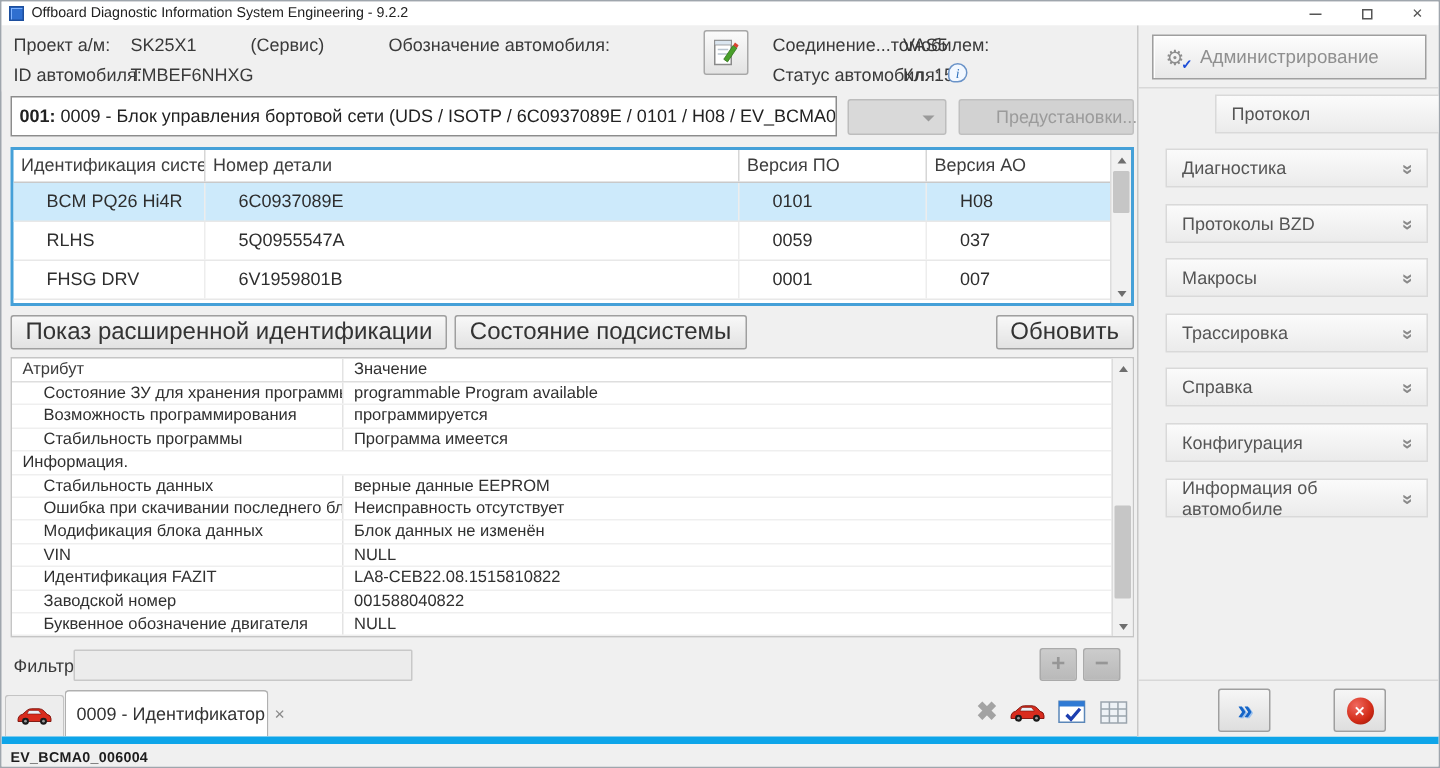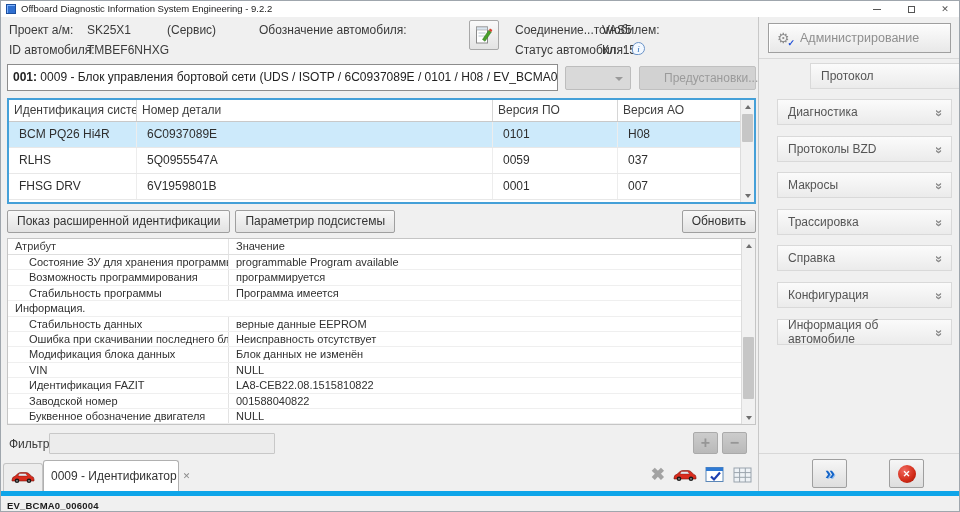--- a/index.html
+++ b/index.html
@@ -28,34 +28,34 @@
   .dd-disabled { position:absolute; left:564px; top:65px; width:66px; height:24px; background:#d9d9d9; border:1px solid #bdbdbd; border-radius:2px; cursor:pointer; }
   .dd-chev { position:absolute; right:7px; top:10px; width:0; height:0; border-left:4px solid transparent; border-right:4px solid transparent; border-top:4px solid #9a9a9a; }
   .presets-btn { position:absolute; left:638px; top:65px; width:117px; height:24px; background:#d2d2d2; border:1px solid #c0c0c0; border-radius:2px; color:#9b9b9b; font-size:12px; text-align:right; line-height:22px; cursor:pointer;padding-left:24px; }
 
   
   .ident-table { position:absolute; left:6px; top:97px; width:749px; height:106px; background:#fff; border:2px solid #45a0d8; }
   .it-head { display:flex; height:22px; border-bottom:1px solid #c9c9c9; }
   .it-hc { font-size:12px; color:#3d3d3d; line-height:21px; padding-left:5px; border-right:1px solid #d6d6d6; overflow:hidden; white-space:nowrap; cursor:pointer; }
   .it-row { display:flex; height:26px; border-bottom:1px solid #e8e8e8; cursor:pointer; }
   .it-row.selected { background:#cdeafb; }
-  .it-c { font-size:12px; color:#2e2e2e; line-height:25px; padding-left:10px; border-right:1px solid #ededed; overflow:hidden; white-space:nowrap; }
+  .it-c { font-size:12px; color:#2e2e2e; line-height:25px; padding-left:22px; border-right:1px solid #ededed; overflow:hidden; white-space:nowrap; }
   .c1 { width:128px; } .c2 { width:356px; } .c3 { width:125px; } .c4 { flex:1; border-right:none; }
   .it-body-clip { position:absolute; left:0; top:0; right:14px; bottom:0; overflow:hidden; }
 
   
   .vsb { position:absolute; top:0; right:0; bottom:0; width:14px; background:#f1f1f1; border-left:1px solid #dcdcdc; }
   .sbu, .sbd { position:absolute; left:0; width:13px; height:13px; display:flex; align-items:center; justify-content:center; cursor:pointer; }
   .sbu { top:0; } .sbd { bottom:0; }
   .tri-up { width:0; height:0; border-left:3px solid transparent; border-right:3px solid transparent; border-bottom:4px solid #6e6e6e; }
   .tri-down { width:0; height:0; border-left:3px solid transparent; border-right:3px solid transparent; border-top:4px solid #6e6e6e; }
   .thumb { position:absolute; left:1px; width:11px; background:#c6c6c6; border-radius:1px; cursor:pointer; }
 
   
-  .btn { background:linear-gradient(#f8f8f8,#e2e2e2); border:1px solid #9f9f9f; border-radius:2px; font-family:"Liberation Sans",sans-serif; font-size:12px; color:#333; height:23px; line-height:21px; padding:0 9px; cursor:pointer; white-space:nowrap; }
+  .btn { background:linear-gradient(#f8f8f8,#e2e2e2); border:1px solid #9f9f9f; border-radius:2px; font-family:"Liberation Sans",sans-serif; font-size:16px; color:#333; height:23px; line-height:21px; padding:0 9px; cursor:pointer; white-space:nowrap; }
   .btn-row { position:absolute; left:6px; top:209px; width:749px; height:23px; display:flex; gap:5px; }
   .btn-refresh { position:absolute; right:0; top:0; }
 
   
   .attr-table { position:absolute; left:6px; top:237px; width:749px; height:187px; background:#fff; border:1px solid #c5c5c5; }
   .at-head { display:flex; height:16px; border-bottom:1px solid #dedede; }
   .at-row { display:flex; height:15.4px; border-bottom:1px solid #efefef; cursor:pointer; }
   .at-a { width:221px; border-right:1px solid #e3e3e3; font-size:11px; color:#303030; line-height:15px; padding-left:21px; white-space:nowrap; overflow:hidden; }
   .at-b { flex:1; font-size:11px; color:#303030; line-height:15px; padding-left:7px; white-space:nowrap; overflow:hidden; }
   .at-head .at-a { padding-left:7px; color:#3d3d3d; }
@@ -184,21 +184,21 @@
         </span>
       <span class="thumb" style="top:14px; height:28px;"></span>
       <span class="sbd">
           <span class="tri-down"></span>
         </span>
     </div>
   </div>
 
   <div class="btn-row">
     <button class="btn">Показ расширенной идентификации</button>
-    <button class="btn">Параметрир подсистемы</button>
+    <button class="btn">Состояние подсистемы</button>
     <button class="btn btn-refresh">Обновить</button>
   </div>
 
   <div class="attr-table">
     <div class="at-body-clip">
       <div class="at-head">
         <span class="at-a">Атрибут</span>
         <span class="at-b">Значение</span>
       </div>
       <div class="at-row">

